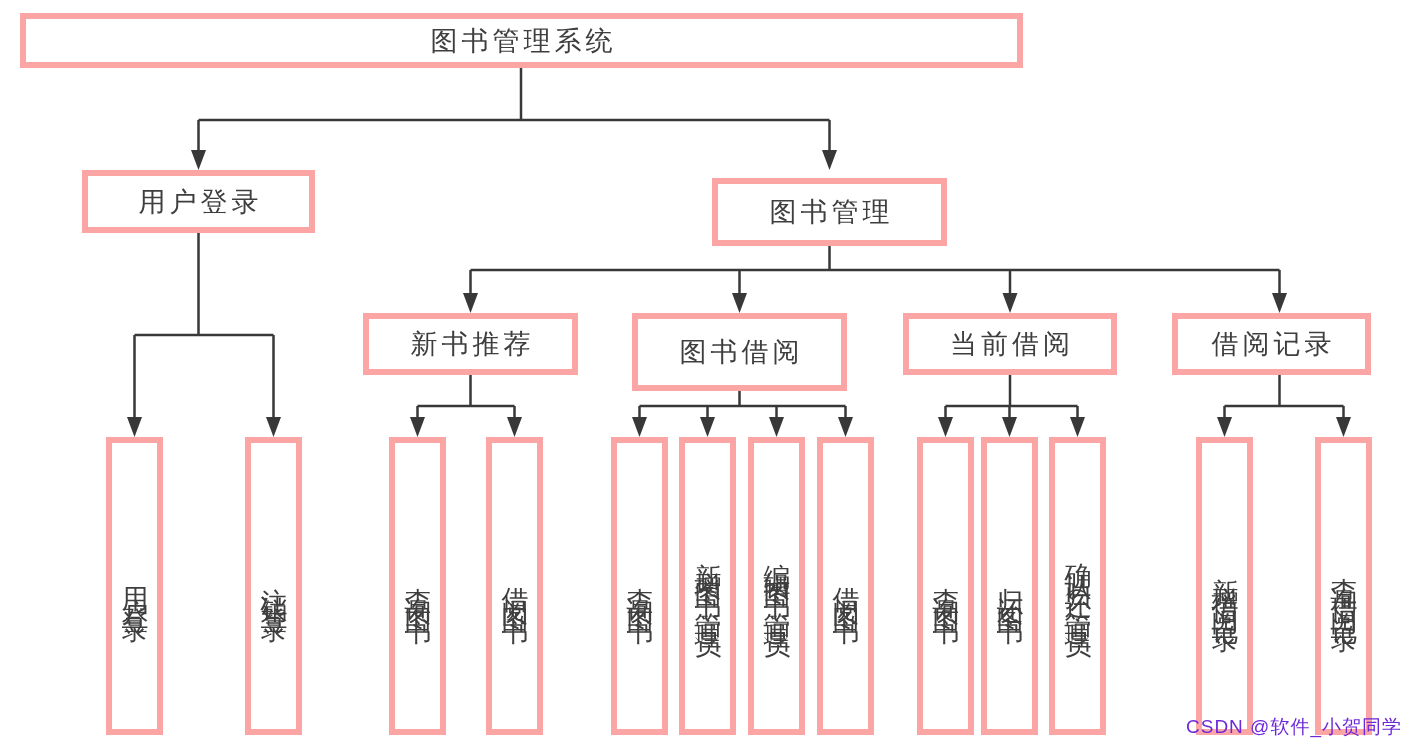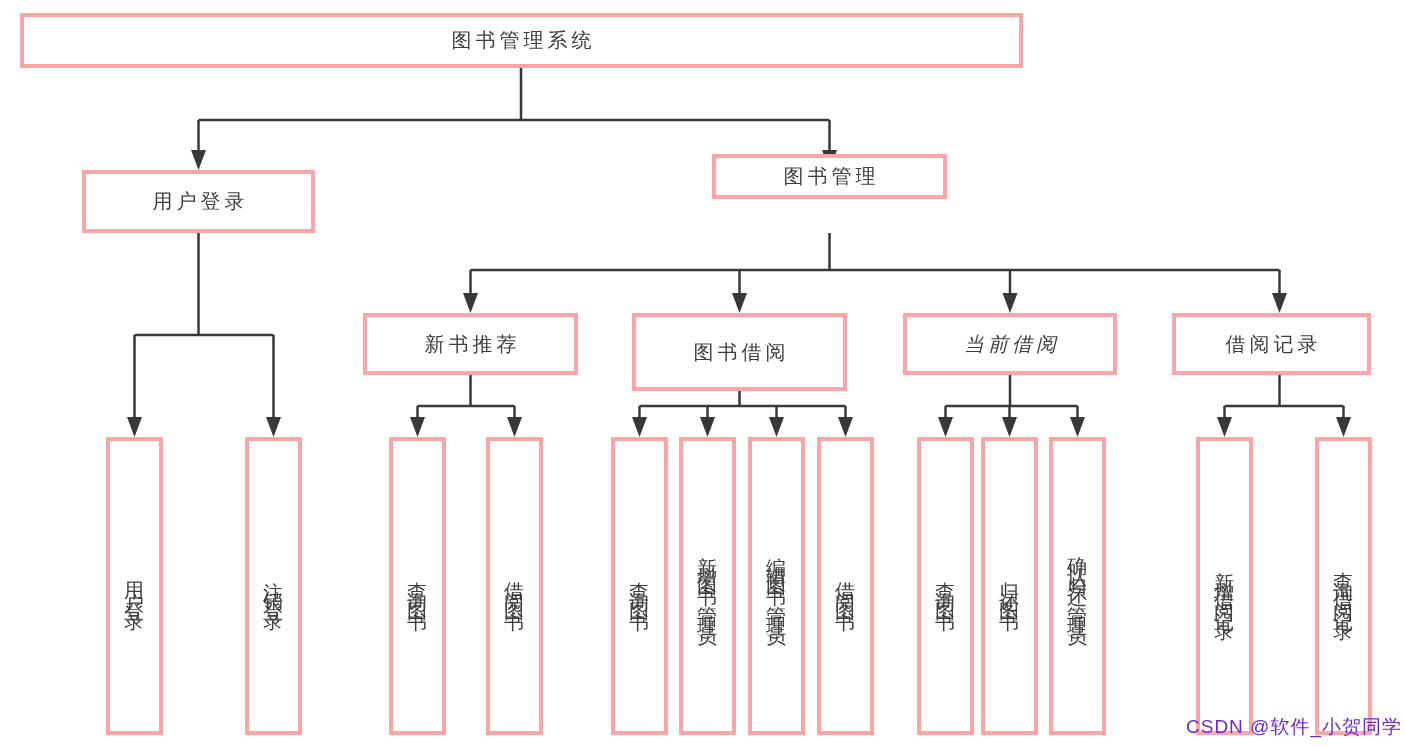--- a/index.html
+++ b/index.html
@@ -24,27 +24,27 @@
   svg.connectors {
     position: absolute;
     left: 0;
     top: 0;
     width: 1405px;
     height: 747px;
   }
 
   .box {
     position: absolute;
-    border: 4px solid #fca5a5;
+    border: 6px solid #fca5a5;
     background: #ffffff;
     display: flex;
     align-items: center;
     justify-content: center;
     color: #3e3e3e;
-    font-size: 20px;
+    font-size: 27px;
     letter-spacing: 4px;
     text-indent: 4px; 
     white-space: nowrap;
   }
 
   .box.leaf {
     width: 57px;
     height: 298px;
     top: 437px;
     letter-spacing: 10px;
@@ -107,31 +107,31 @@
     </g>
   </svg>
 
   <div class="box" style="left:20px; top:13px; width:1003px; height:55px;">
     <span>图书管理系统</span>
   </div>
 
   <div class="box" style="left:82px; top:170px; width:233px; height:63px;">
     <span>用户登录</span>
   </div>
-  <div class="box" style="left:712px; top:154px; width:235px; height:45px;">
+  <div class="box" style="left:712px; top:178px; width:235px; height:68px;">
     <span>图书管理</span>
   </div>
 
   <div class="box" style="left:363px; top:313px; width:215px; height:62px;">
     <span>新书推荐</span>
   </div>
   <div class="box" style="left:632px; top:313px; width:215px; height:78px;">
     <span>图书借阅</span>
   </div>
-  <div class="box" style="left:903px; top:313px; width:214px; height:62px;font-style:italic;">
+  <div class="box" style="left:903px; top:313px; width:214px; height:62px;">
     <span>当前借阅</span>
   </div>
   <div class="box" style="left:1172px; top:313px; width:199px; height:62px;">
     <span>借阅记录</span>
   </div>
 
   <div class="box leaf" style="left:106px;">
     <span class="vtext">用户登录</span>
   </div>
   <div class="box leaf" style="left:245px;">

